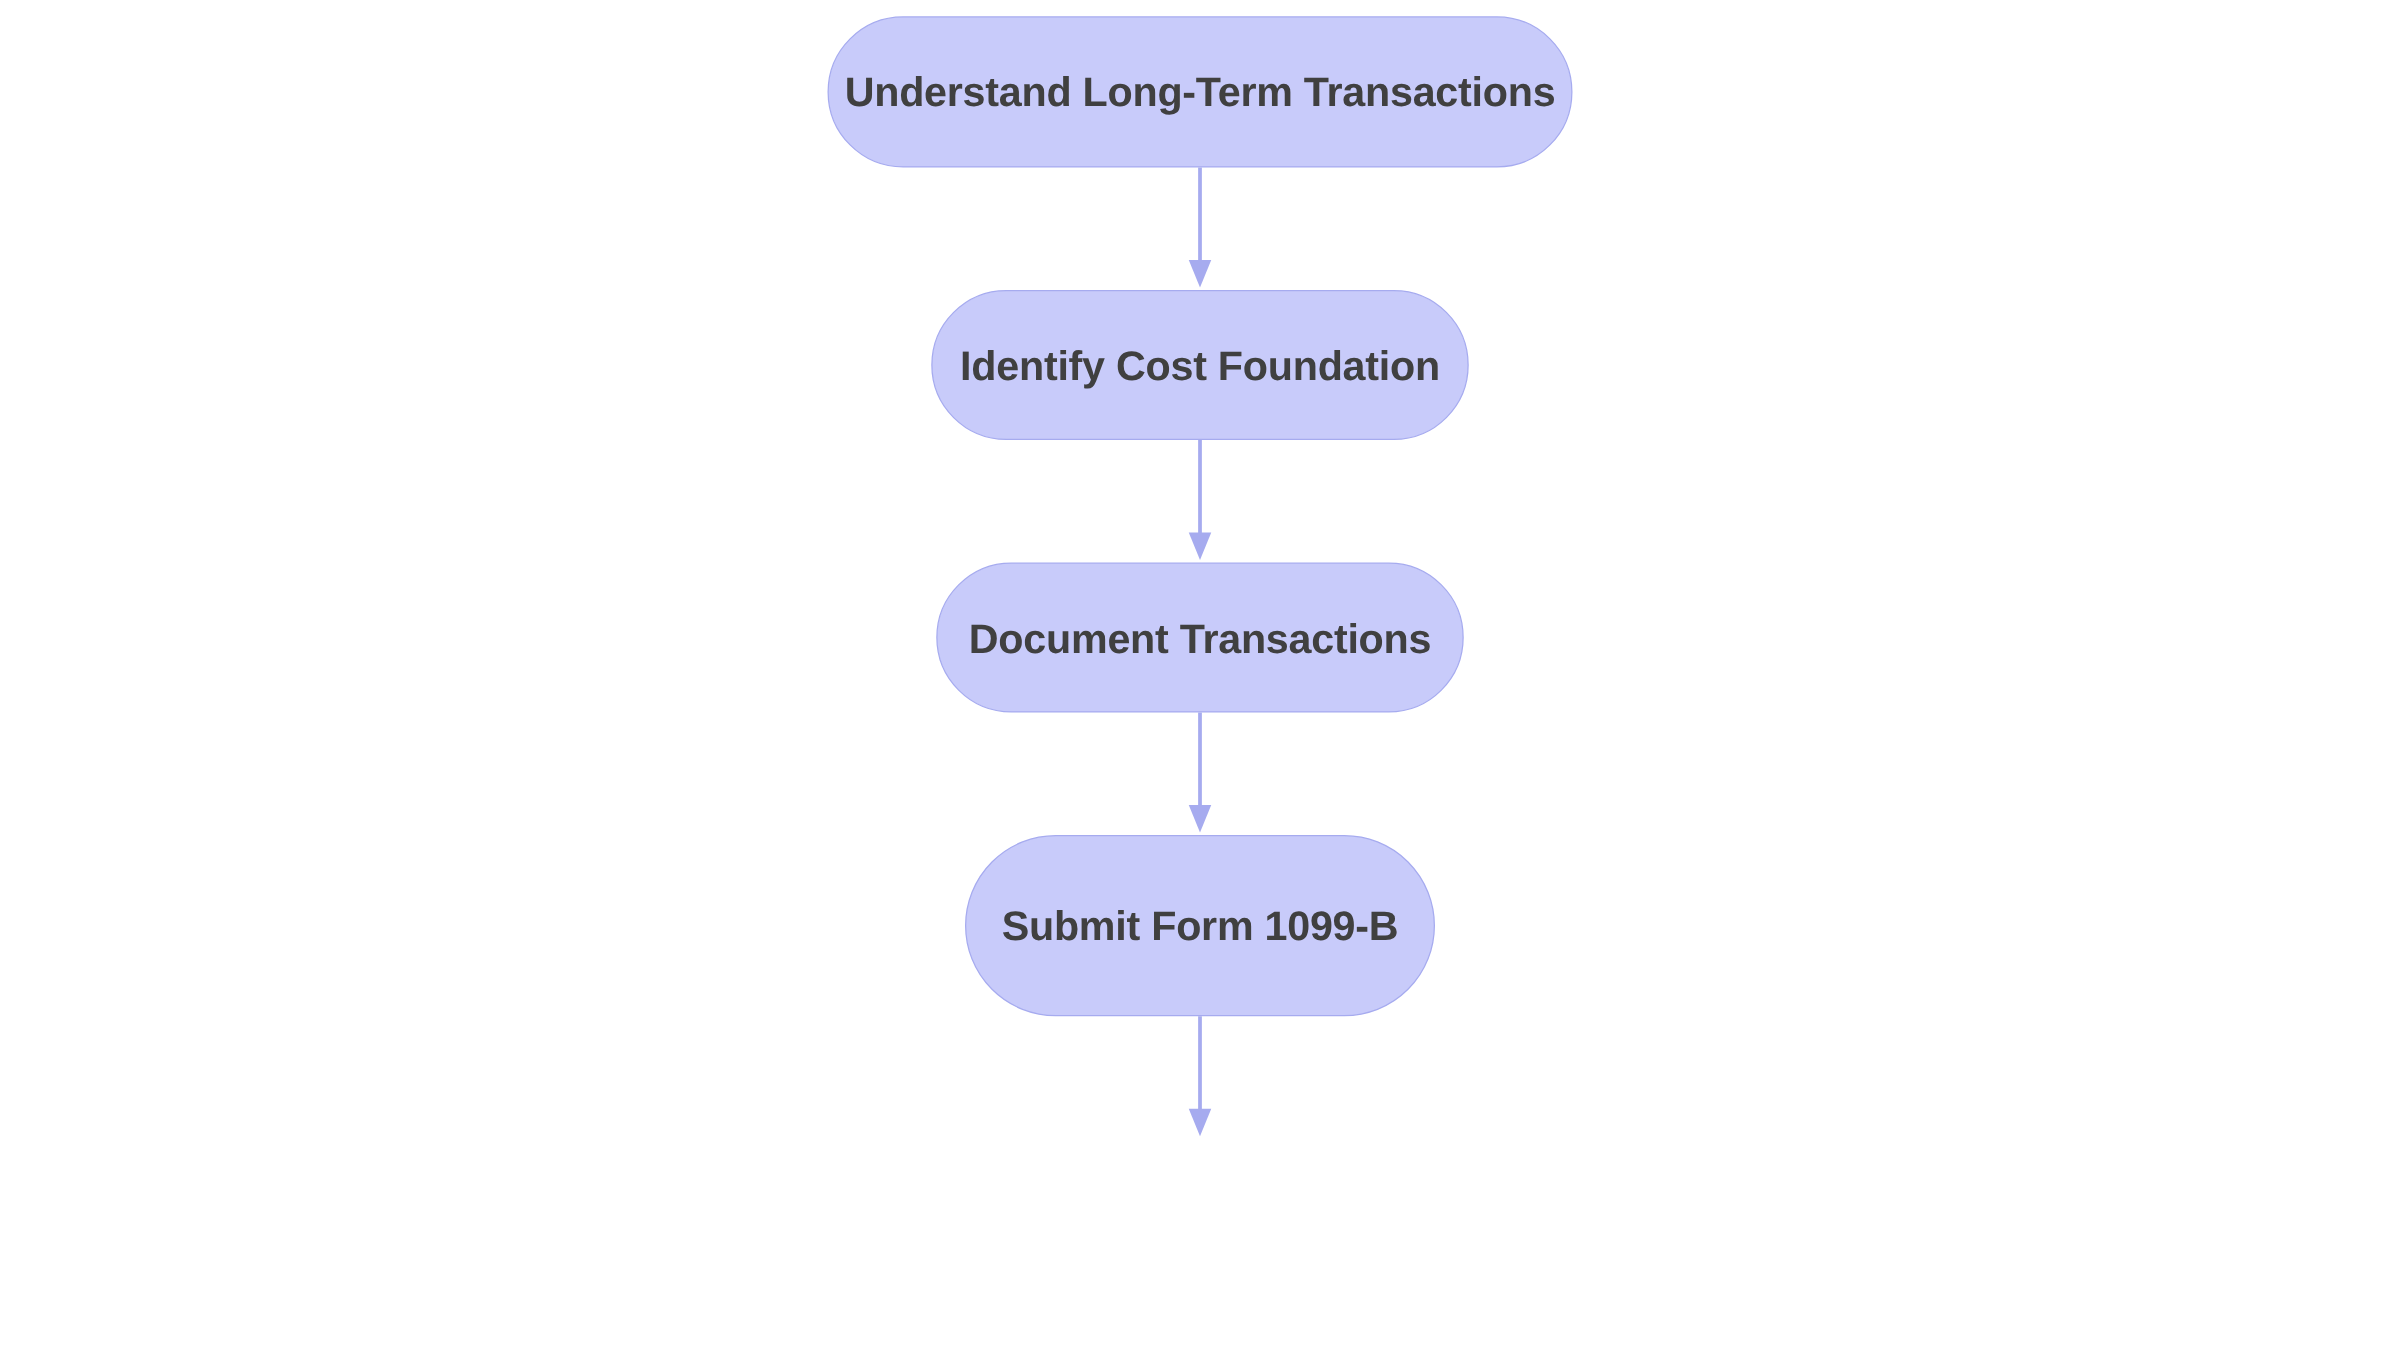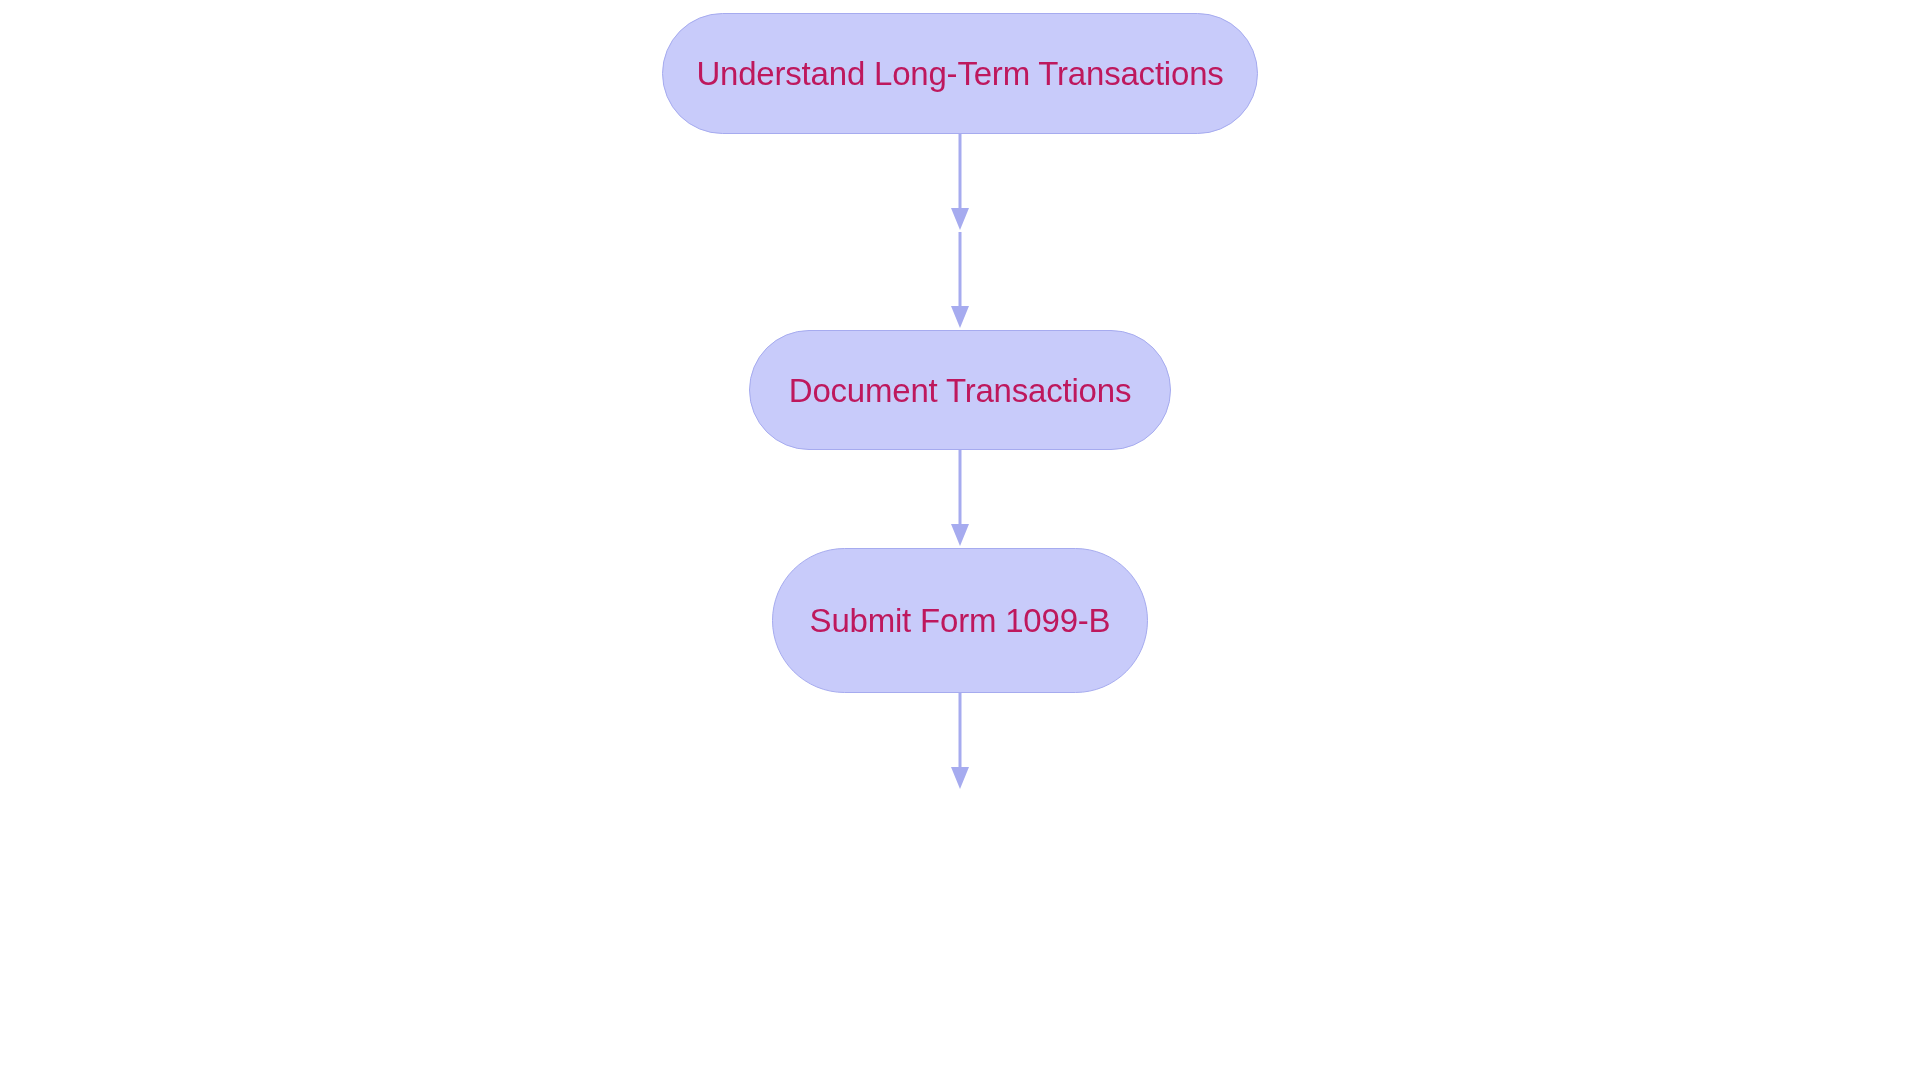--- a/index.html
+++ b/index.html
@@ -31,23 +31,23 @@
     align-items: center;
   }
   .node {
     box-sizing: border-box;
     display: flex;
     align-items: center;
     justify-content: center;
     border-radius: 9999px;
     background: #c8cbfa;
     border: 1.6px solid #a6abef;
-    color: #be185d;
+    color: #404040;
     font-size: 33px;
-    font-weight: 400;
+    font-weight: 700;
     letter-spacing: -0.2px;
     white-space: nowrap;
     line-height: 1;
     text-align: center;
     padding: 0 46px;
   }
   .node-label {
     display: block;
     pointer-events: none;
   }
@@ -84,20 +84,23 @@
       <span class="node-label">Understand Long-Term Transactions</span>
     </div>
 
     <div class="connector gap-0">
       <svg width="20" height="98" viewBox="0 0 20 98" aria-hidden="true">
         <line x1="10" y1="0" x2="10" y2="82" stroke="#a6abef" stroke-width="3"></line>
         <polygon points="10,96 1,74 19,74" fill="#a6abef"></polygon>
       </svg>
     </div>
 
+    <div class="node node-1">
+      <span class="node-label">Identify Cost Foundation</span>
+    </div>
 
     <div class="connector gap-1">
       <svg width="20" height="98" viewBox="0 0 20 98" aria-hidden="true">
         <line x1="10" y1="0" x2="10" y2="82" stroke="#a6abef" stroke-width="3"></line>
         <polygon points="10,96 1,74 19,74" fill="#a6abef"></polygon>
       </svg>
     </div>
 
     <div class="node node-2">
       <span class="node-label">Document Transactions</span>

